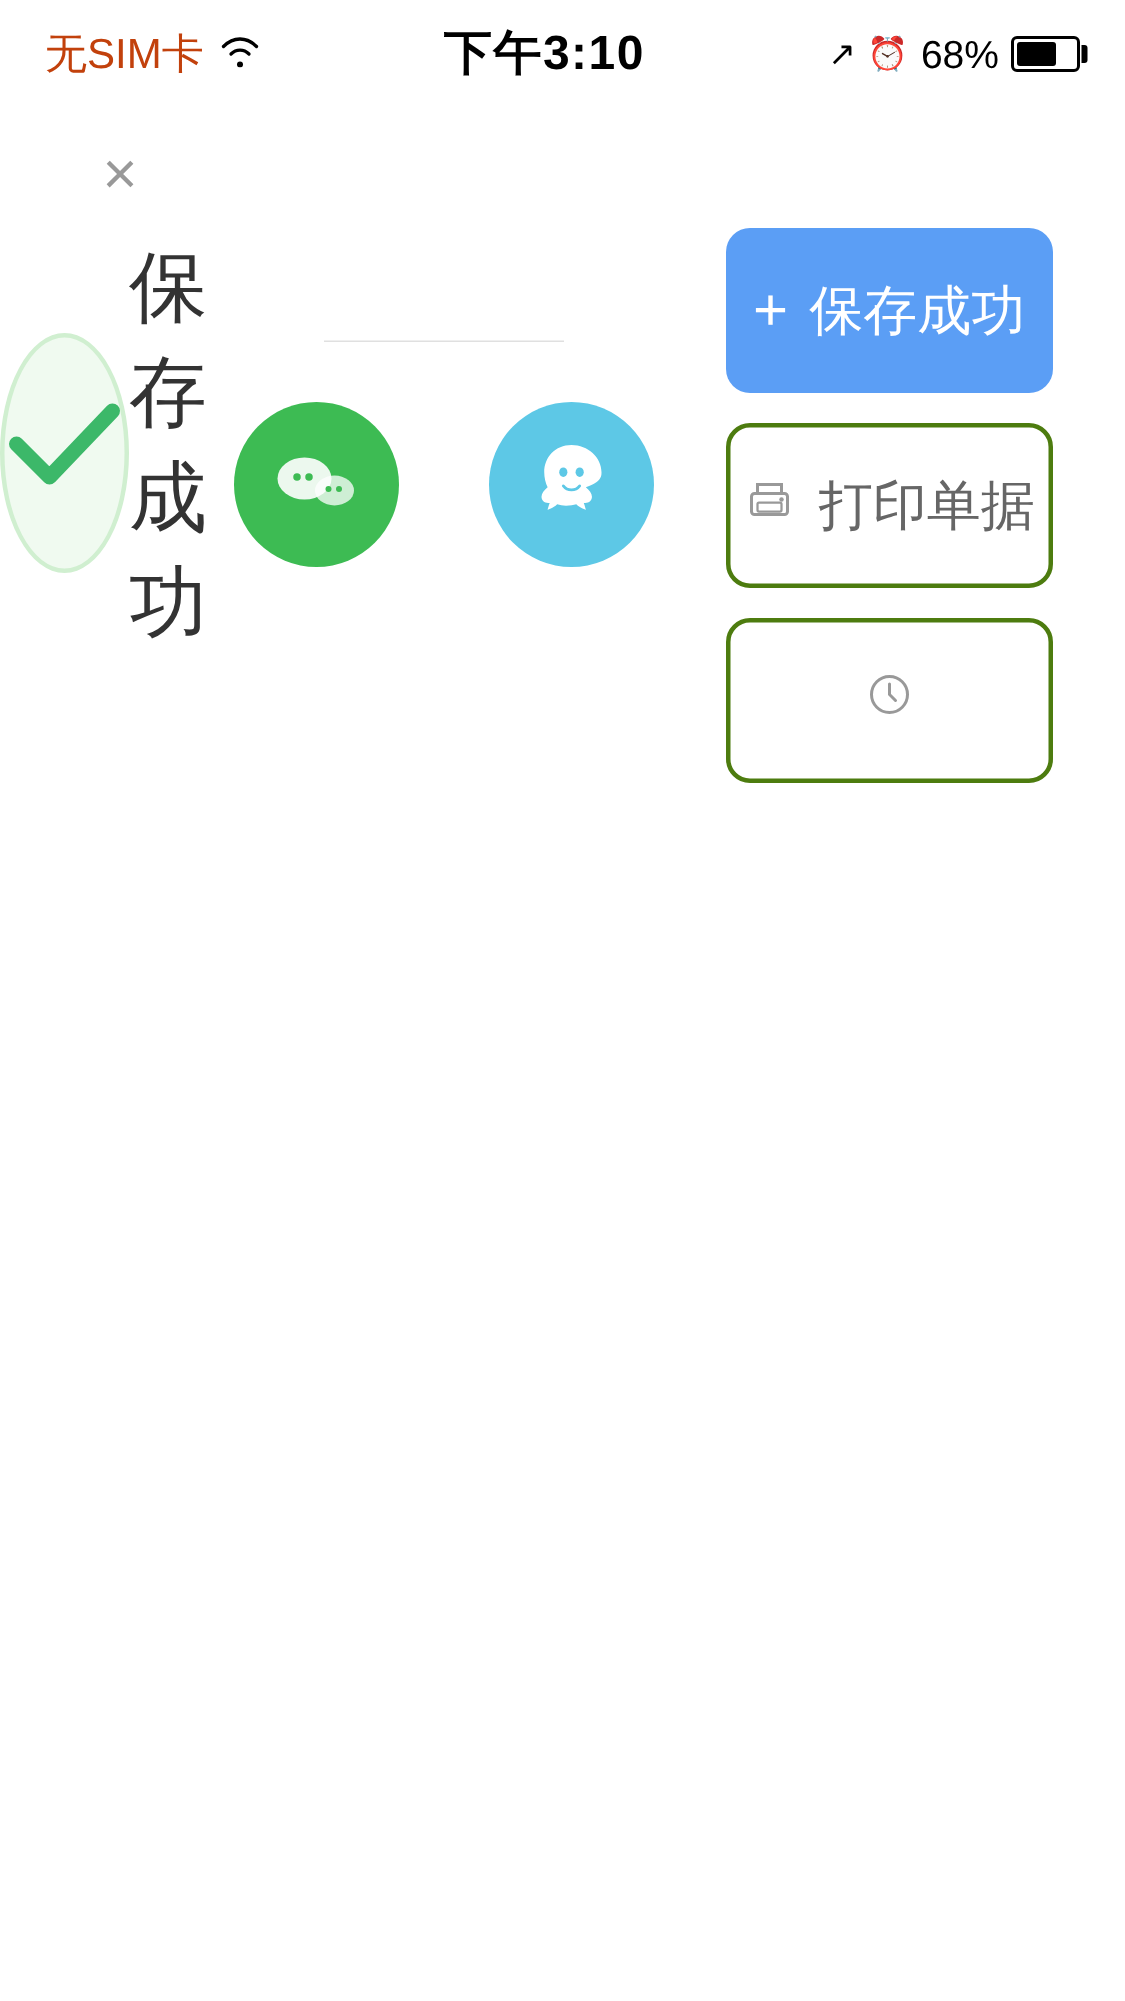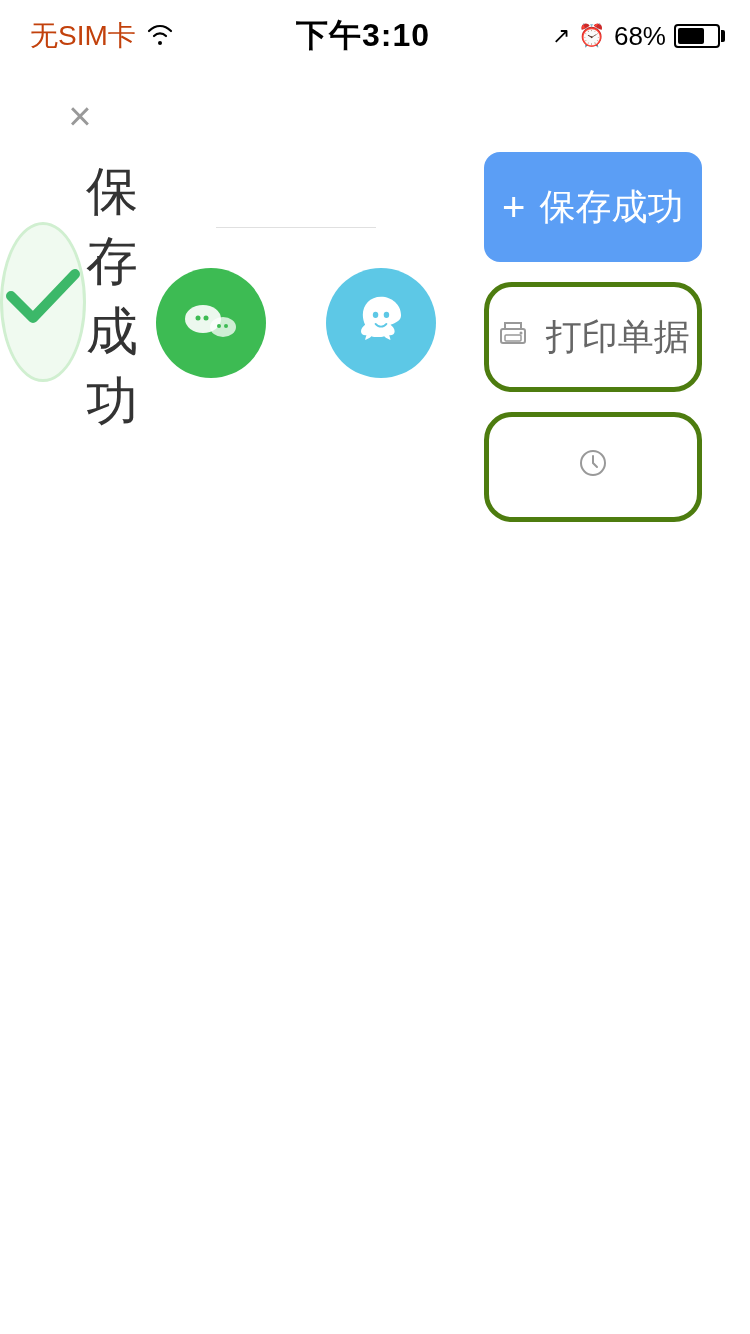--- a/index.html
+++ b/index.html
@@ -244,22 +244,22 @@
       font-size: 40px;
       color: #ffffff;
       font-weight: 300;
       line-height: 1;
     }
 
     .btn-secondary {
       width: 100%;
       height: 110px;
       background: #ffffff;
-      border: 5px solid #4d7c0f;
-      border-radius: 28px;
+      border: 3px solid #4d7c0f;
+      border-radius: 16px;
       display: flex;
       align-items: center;
       justify-content: center;
       gap: 16px;
       cursor: pointer;
     }
 
     .btn-secondary-text {
       font-size: 36px;
       color: #666666;

